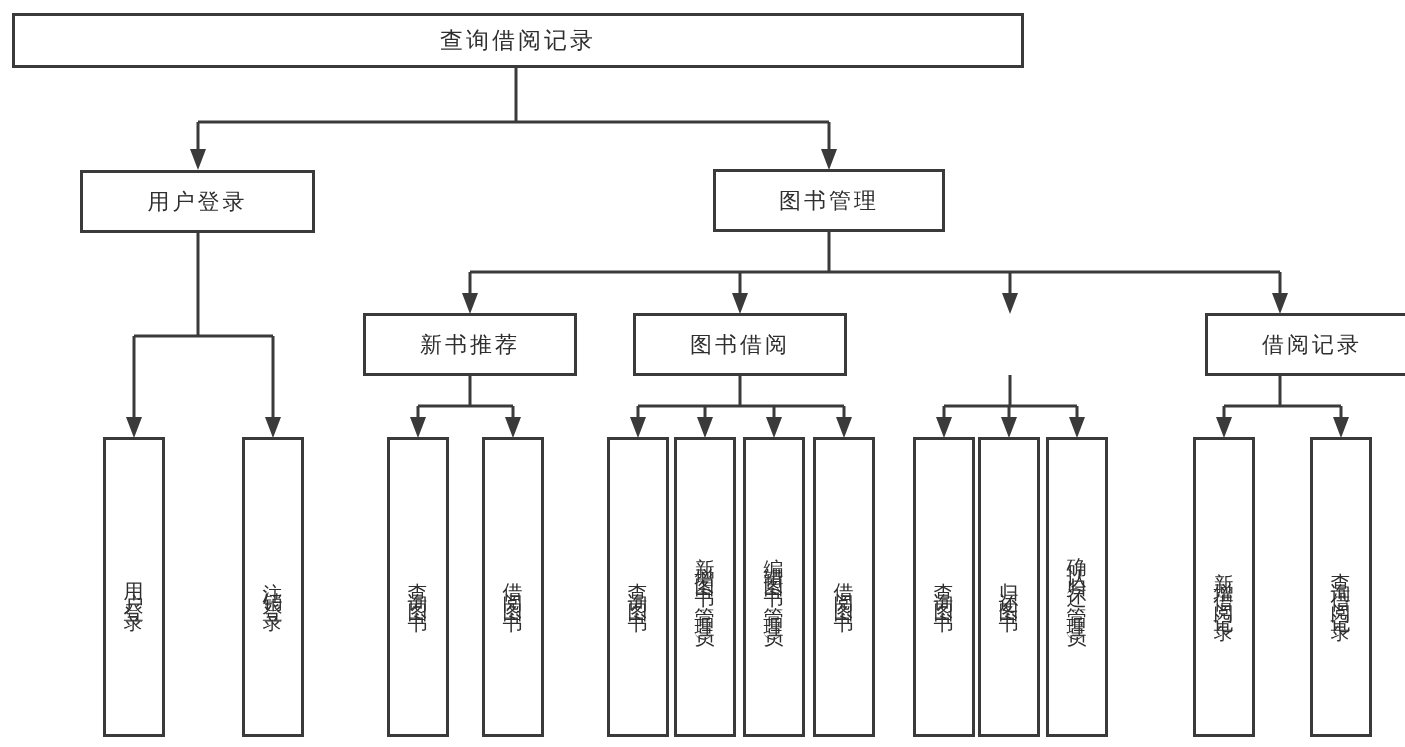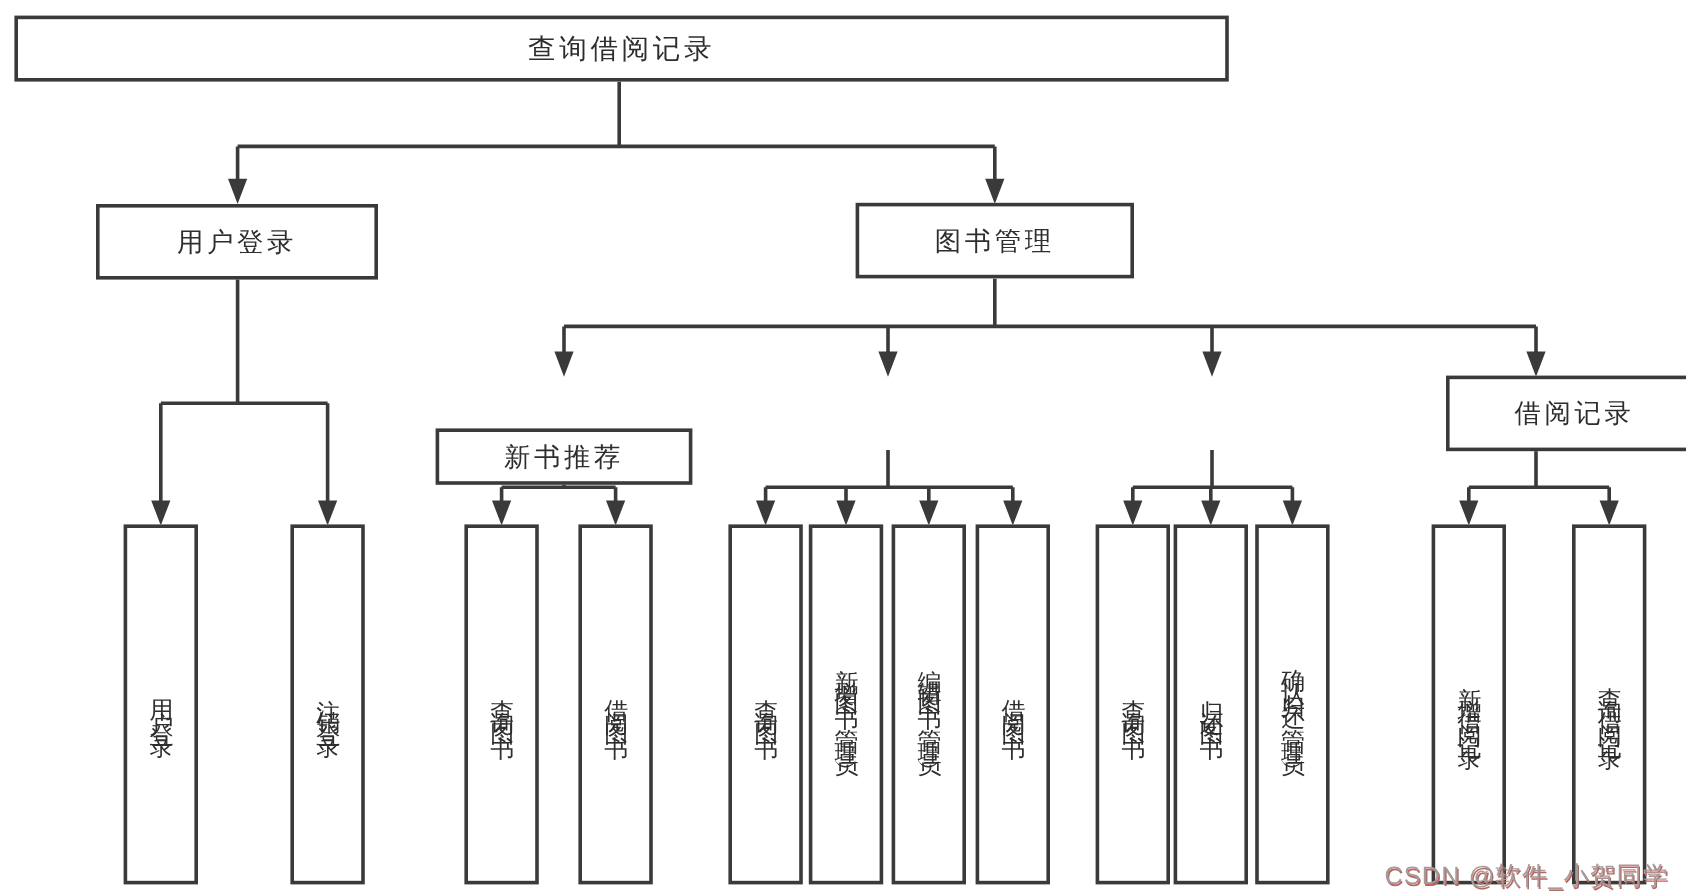--- a/index.html
+++ b/index.html
@@ -109,21 +109,22 @@
       M1069 417 L1085 417 L1077 438 Z
       M1216 417 L1232 417 L1224 438 Z
       M1333 417 L1349 417 L1341 438 Z"></path>
   </svg>
 
   <div class="node root" style="left:12px; top:13px; width:1012px; height:55px;">查询借阅记录</div>
 
   <div class="node" style="left:80px; top:170px; width:235px; height:63px;">用户登录</div>
   <div class="node" style="left:713px; top:169px; width:232px; height:63px;">图书管理</div>
 
-  <div class="node" style="left:363px; top:313px; width:214px; height:47px;margin-top:44px;">新书推荐</div>
+  <div class="node" style="left:363px; top:313px; width:214px; height:63px;">新书推荐</div>
+  <div class="node" style="left:633px; top:313px; width:214px; height:63px;">图书借阅</div>
   <div class="node" style="left:1205px; top:313px; width:214px; height:63px;">借阅记录</div>
 
   <div class="leaf" style="left:103px;">
     <span>用户登录</span>
   </div>
   <div class="leaf" style="left:242px;">
     <span>注销登录</span>
   </div>
   <div class="leaf" style="left:387px;">
     <span>查询图书</span>
@@ -152,15 +153,14 @@
   <div class="leaf" style="left:1046px;">
     <span>确认归还（管理员）</span>
   </div>
   <div class="leaf" style="left:1193px;">
     <span>新增借阅记录</span>
   </div>
   <div class="leaf" style="left:1310px;">
     <span>查询借阅记录</span>
   </div>
 
-  <div class="watermark">CSDN @软件_小贺同学</div>
 
 </div>
 
 </body></html>

